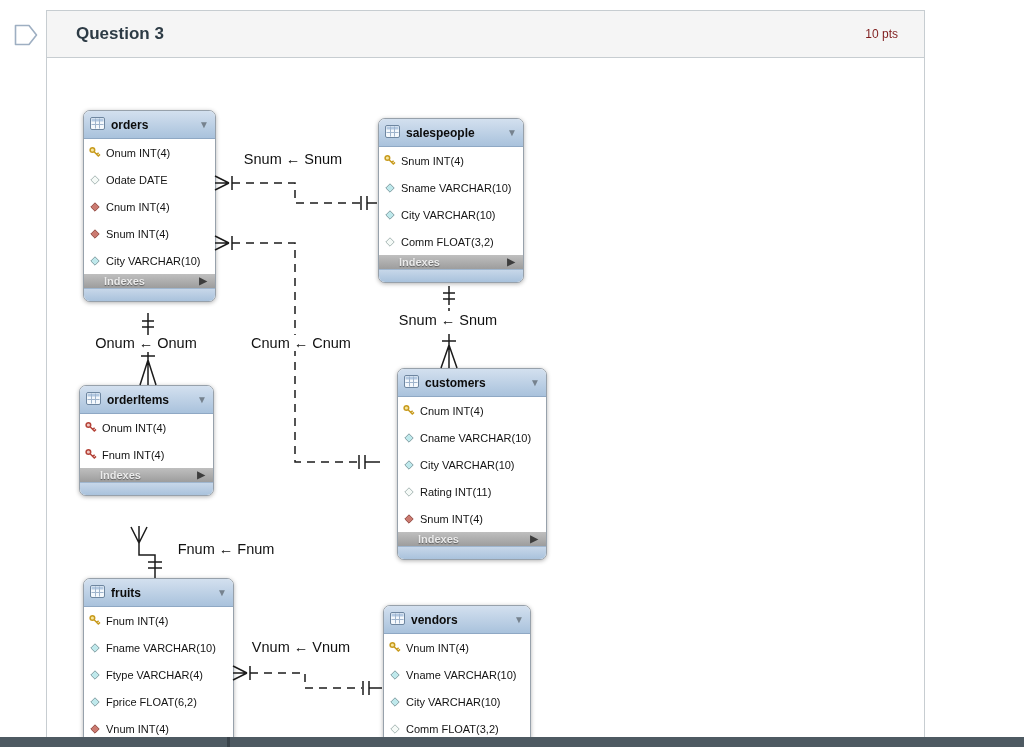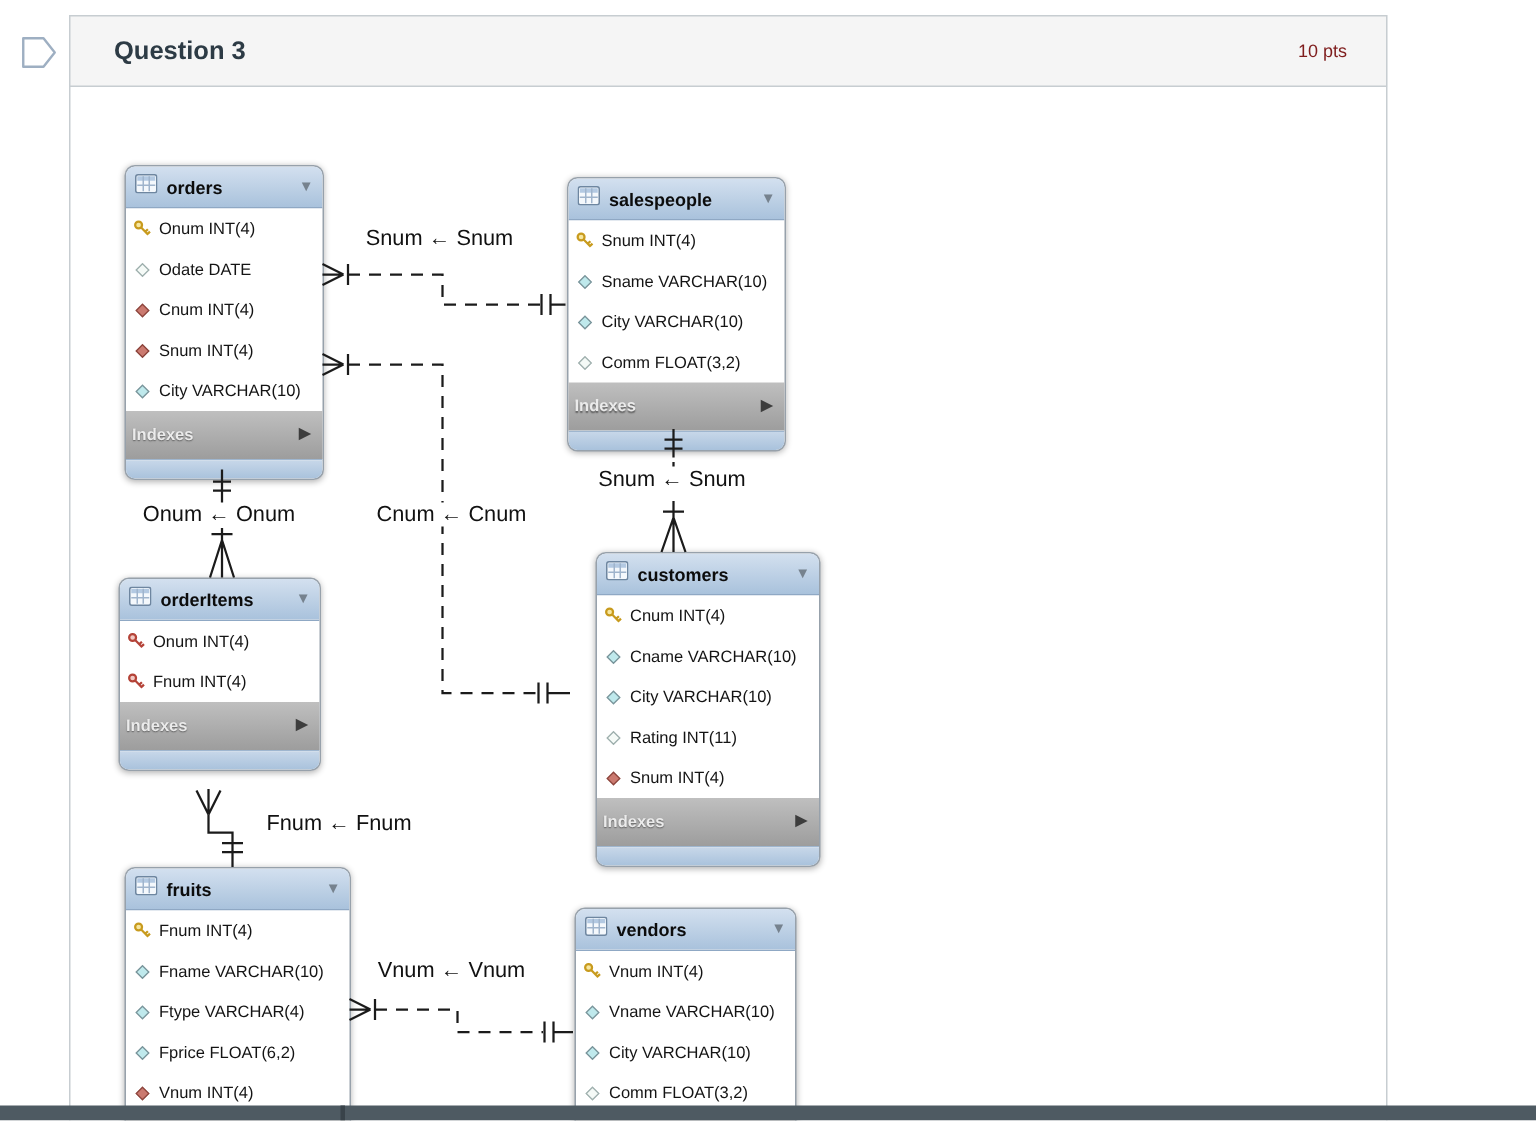--- a/index.html
+++ b/index.html
@@ -30,22 +30,22 @@
     height:27px;display:flex;align-items:center;gap:6px;padding:0 6px;
     background:linear-gradient(#d3e0ef,#a9c2dc);
     border-bottom:1px solid #8fa8c4;border-radius:6px 6px 0 0;
   }
   .wb-title{font-size:12px;font-weight:700;color:#0c0c0c;}
   .wb-caret{margin-left:auto;font-size:10px;color:#76828e;line-height:1;}
   .wb-col{height:27px;display:flex;align-items:center;gap:5px;padding:0 3px 0 5px;
     font-size:11px;color:#141414;white-space:nowrap;}
   .wb-col .ci{flex:0 0 12px;display:flex;justify-content:center;}
   .wb-indexes{
-    height:32px;display:flex;align-items:center;justify-content:space-between;
-    padding:0 8px 0 4px;background:linear-gradient(#bfbfbf,#9d9d9d);
+    height:14px;display:flex;align-items:center;justify-content:space-between;
+    padding:0 8px 0 20px;background:linear-gradient(#bfbfbf,#9d9d9d);
     font-size:11px;font-weight:700;color:#ebebeb;text-shadow:0 1px 1px rgba(0,0,0,.45);
   }
   .wb-play{color:#3d3d3d;font-size:10px;text-shadow:none;line-height:1;}
   .wb-strip{height:12px;background:linear-gradient(#c7d7e9,#a9c2dc);
     border-top:1px solid #9fb6cf;border-radius:0 0 6px 6px;}
   
   #rel-svg{position:absolute;left:0;top:0;z-index:2;pointer-events:none;}
   .rel-label{
     position:absolute;z-index:3;transform:translateX(-50%);
     font-size:14.5px;color:#111;background:#fff;padding:0 3px;white-space:nowrap;

